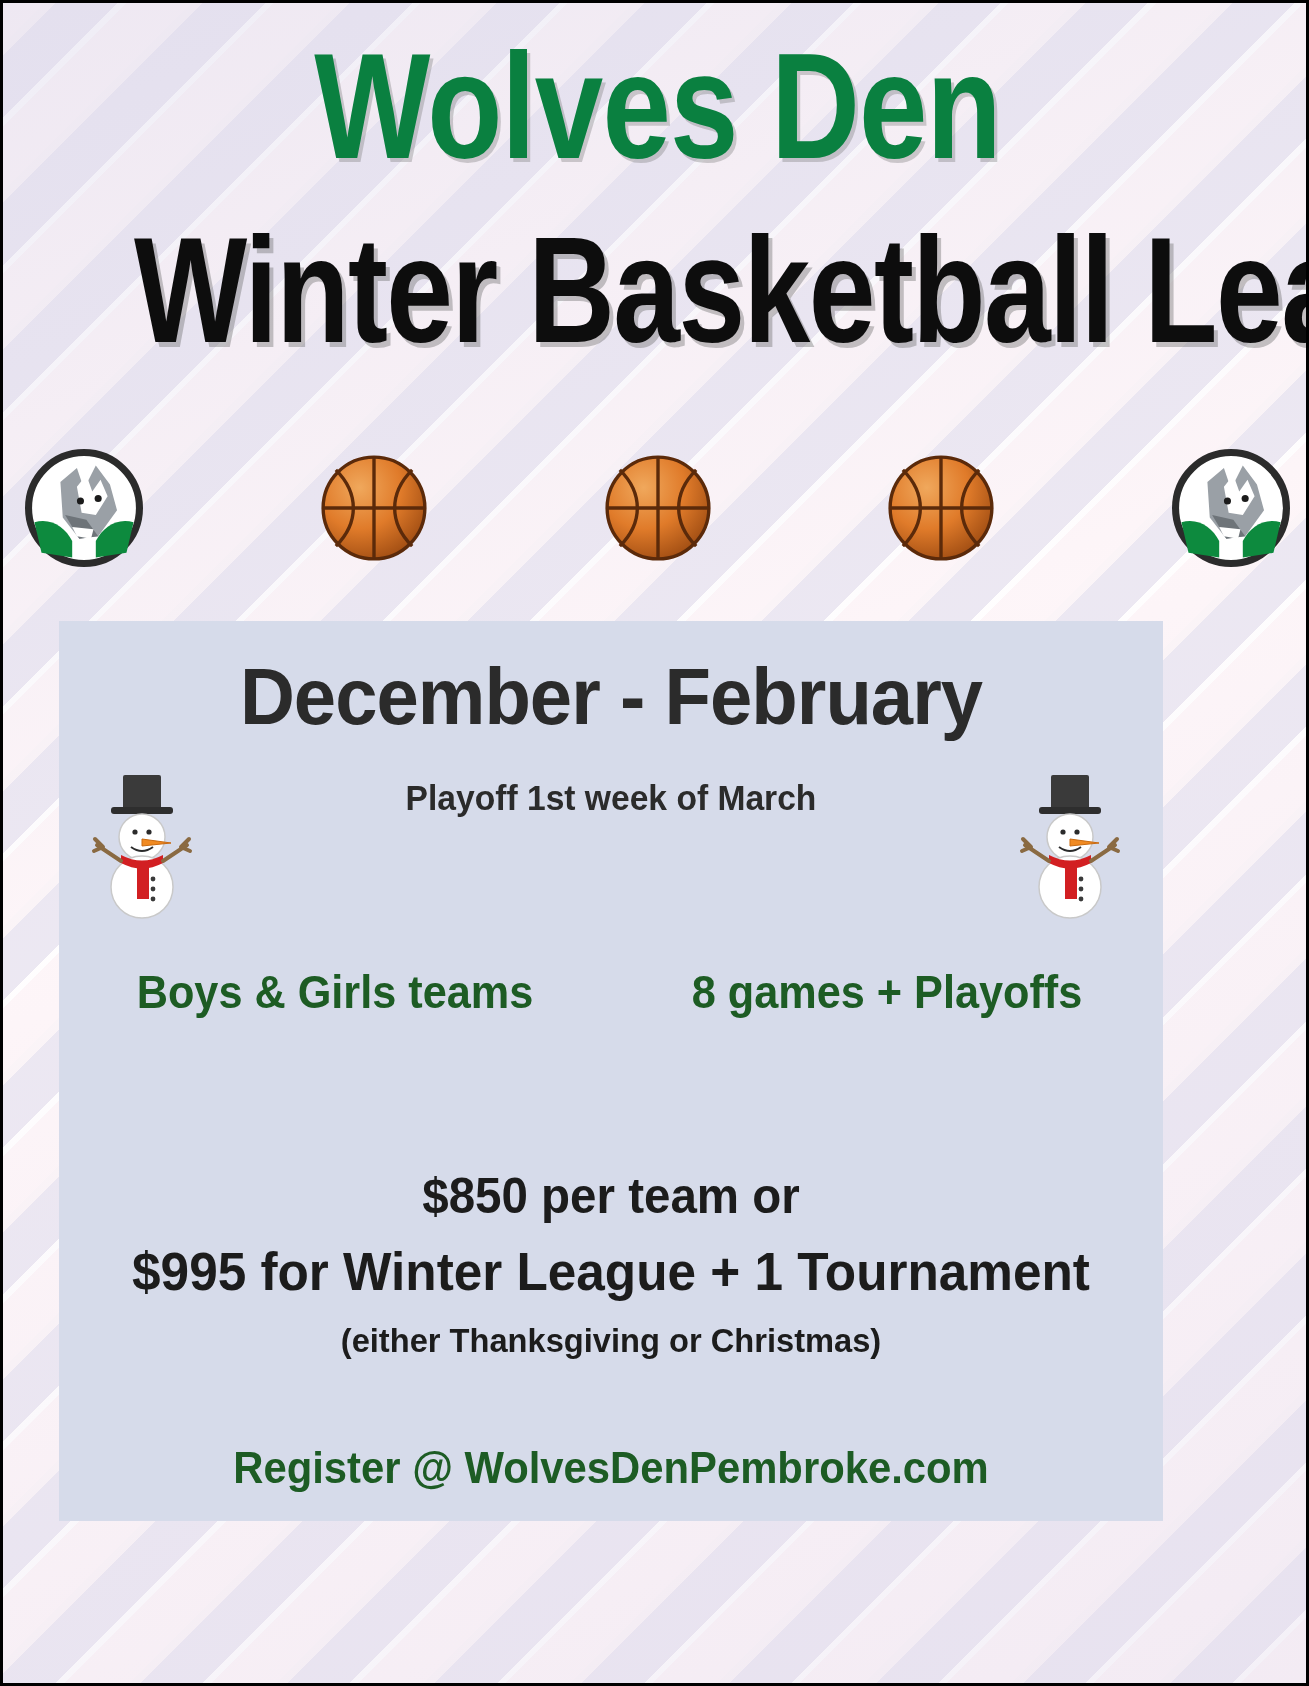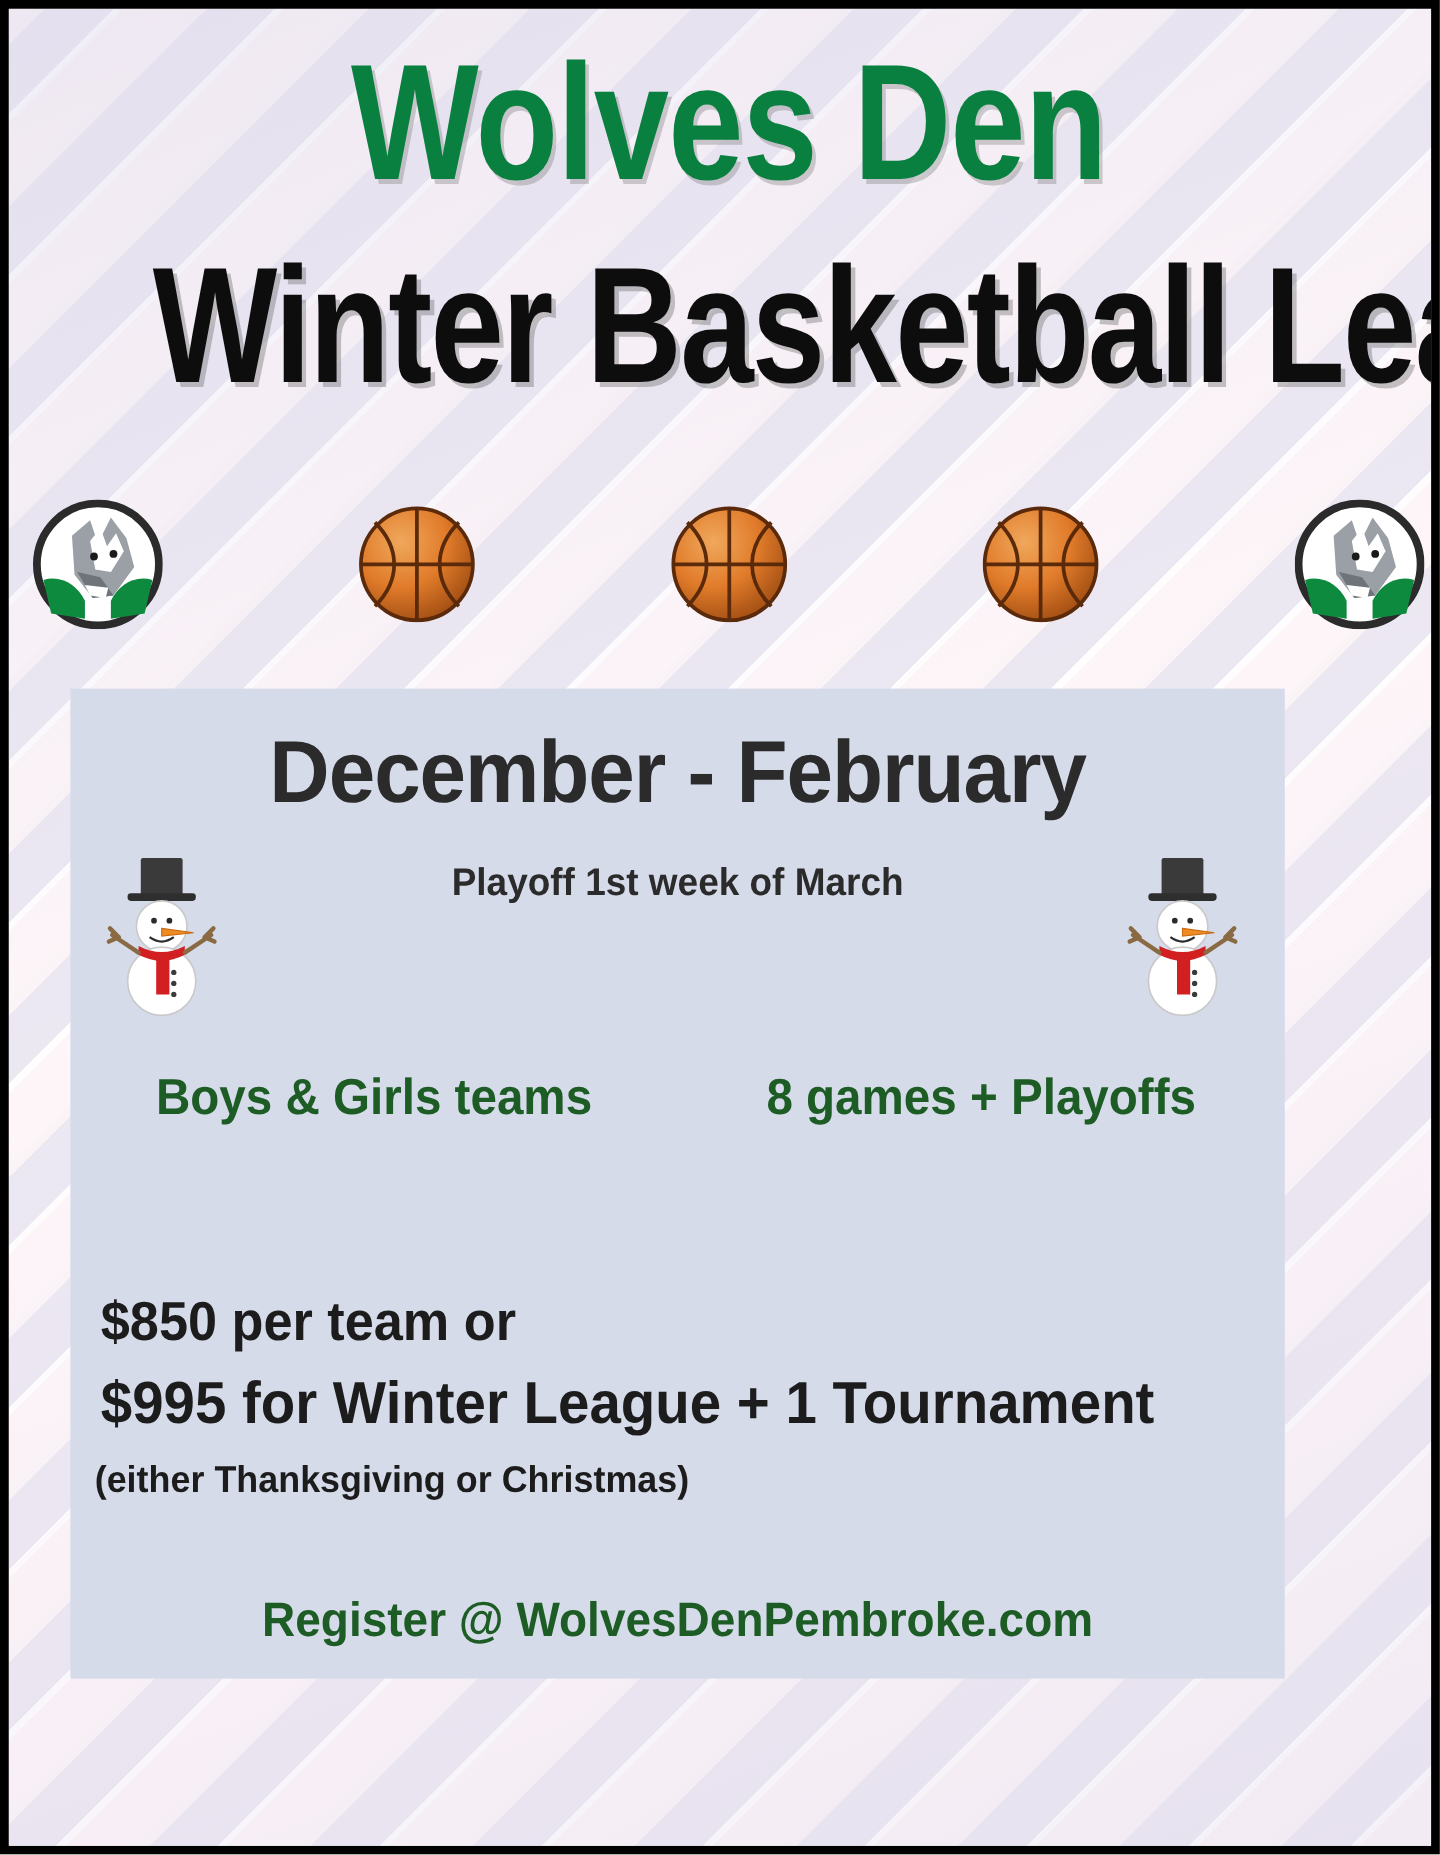--- a/index.html
+++ b/index.html
@@ -5,21 +5,21 @@
   html, body {
     margin: 0;
     padding: 0;
     background: #ffffff;
   }
   #poster {
     position: relative;
     width: 1309px;
     height: 1686px;
     box-sizing: border-box;
-    border: 8px solid #000000;
+    border: 3px solid #000000;
     overflow: hidden;
     font-family: "Liberation Sans", sans-serif;
   }
   
   #bg {
     position: absolute;
     inset: 0;
     background:
       repeating-linear-gradient(
         -45deg,
@@ -148,20 +148,21 @@
     font-size: 46px;
     transform: scaleX(0.94);
     line-height: 1.72;
   }
 
   
   #pricing {
     top: 1158px;
     left: 56px;
     width: 1104px;
+    text-align: center;
     color: #1c1c1c;
     font-family: "Liberation Sans Narrow", "Liberation Sans", sans-serif;
     font-weight: 700;
   }
   .price-1 { font-size: 50px; line-height: 1.42; transform: scaleX(0.95); }
   .price-2 { font-size: 54px; line-height: 1.48; transform: scaleX(0.95); }
   .price-note { font-size: 34px; line-height: 1.7; transform: scaleX(0.96); }
 
   #register {
     top: 1440px;

